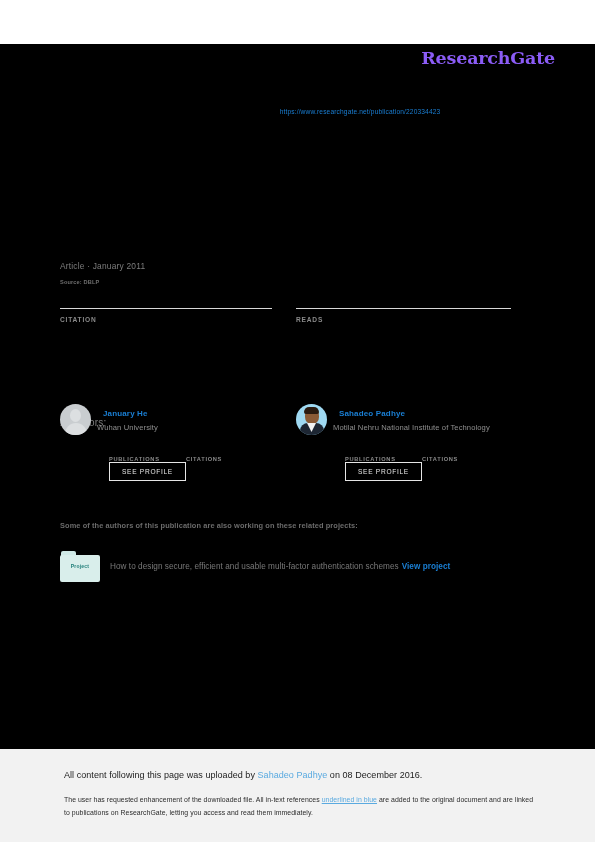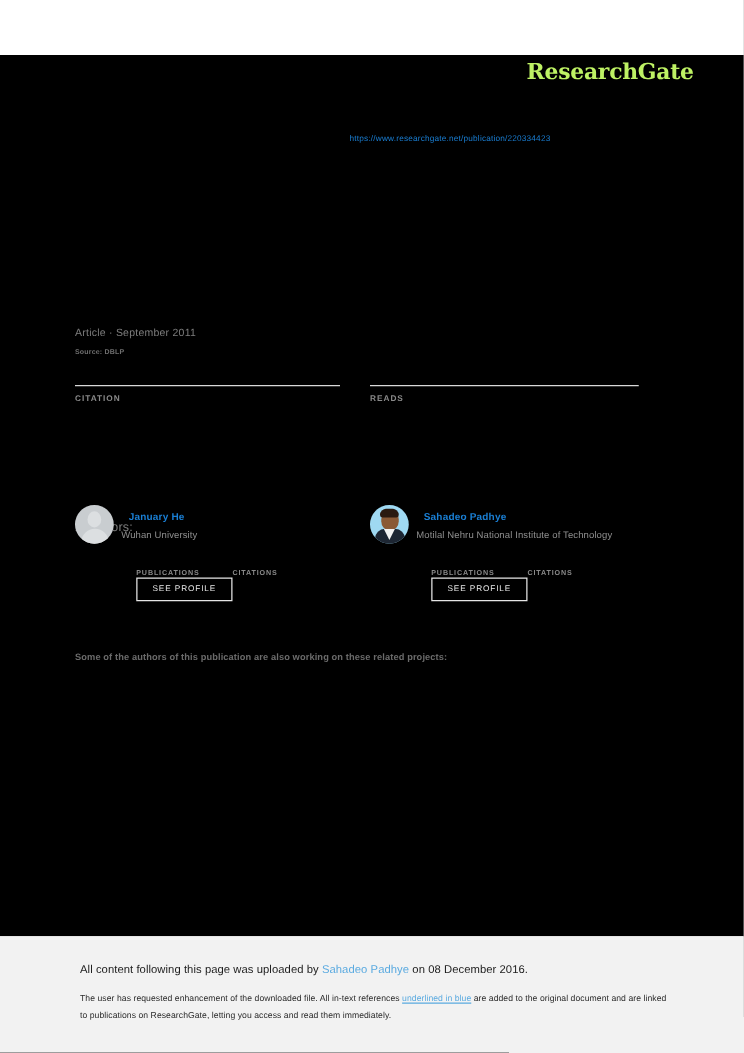--- a/index.html
+++ b/index.html
@@ -34,21 +34,21 @@
   }
 
   
   .rg-logo {
     position: absolute;
     right: 40px;
     top: 4px;
     font-family: "DejaVu Serif", "Liberation Serif", serif;
     font-size: 17.5px;
     font-weight: bold;
-    color: #bef264;
+    color: #8b5cf6;
     letter-spacing: -0.2px;
     white-space: nowrap;
     margin-left: 39px;
   }
 
   
   .rg-url {
     position: absolute;
     left: 0; top: 64px;
     width: 595px;
@@ -390,21 +390,21 @@
 
   <div class="rg-logo">ResearchGate</div>
 
   <div class="rg-url">https://www.researchgate.net/publication/220334423</div>
 
   <div class="hidden-title">
     <div class="ht-type">Article</div>
     <div></div>
   </div>
 
-  <div class="meta-line">Article · September 2011</div>
+  <div class="meta-line">Article · January 2011</div>
   <div class="meta-source">Source: DBLP</div>
 
   <div class="stat citation">
     <div class="stat-value">1</div>
     <div class="stat-rule"></div>
     <div class="stat-label">CITATION</div>
   </div>
   <div class="stat reads">
     <div class="stat-value">120</div>
     <div class="stat-rule"></div>
@@ -450,20 +450,30 @@
       <div class="astat cits">
         <div class="astat-value">479</div>
         <div class="astat-label">CITATIONS</div>
       </div>
     </div>
     <div class="see-profile">SEE PROFILE</div>
   </div>
 
   <div class="projects-intro">Some of the authors of this publication are also working on these related projects:</div>
 
+  <div class="project-row">
+    <div class="project-icon">
+      <div class="tab"></div>
+      <div class="body"></div>
+      <div class="label">Project</div>
+    </div>
+    <div class="project-text">
+      <span>How to design secure, efficient and usable multi-factor authentication schemes</span><span class="project-link">View project</span>
+    </div>
+  </div>
 
 </div>
 
 <div class="footer">
   <div class="footer-upload">
     <span>All content following this page was uploaded by </span><span class="uploader">Sahadeo Padhye</span><span> on 08 December 2016.</span>
   </div>
   <div class="footer-note">
     <span>The user has requested enhancement of the downloaded file. All in-text references </span><span class="blue-underline">underlined in blue</span><span> are added to the original document and are linked to publications on ResearchGate, letting you access and read them immediately.</span>
   </div>

